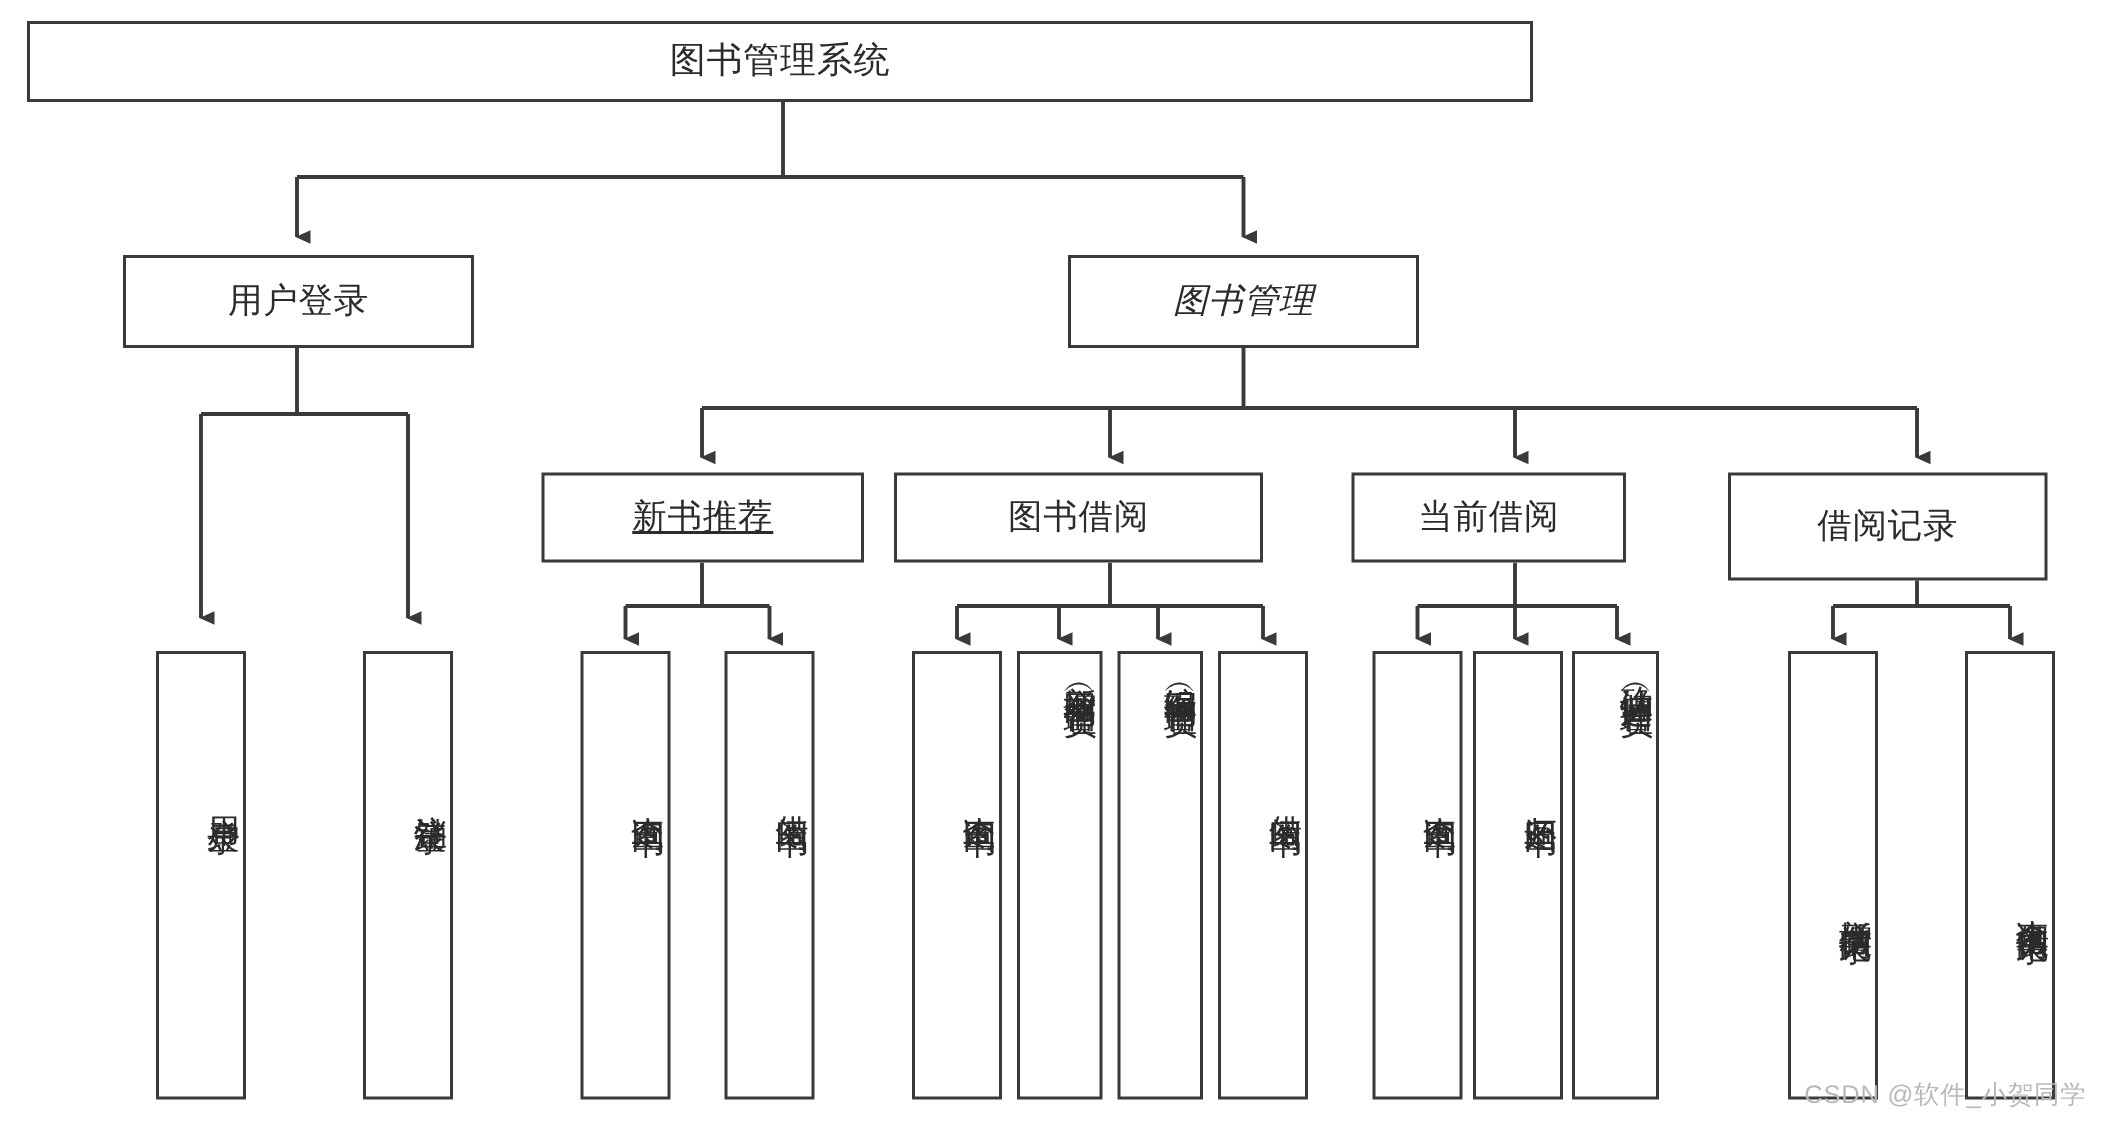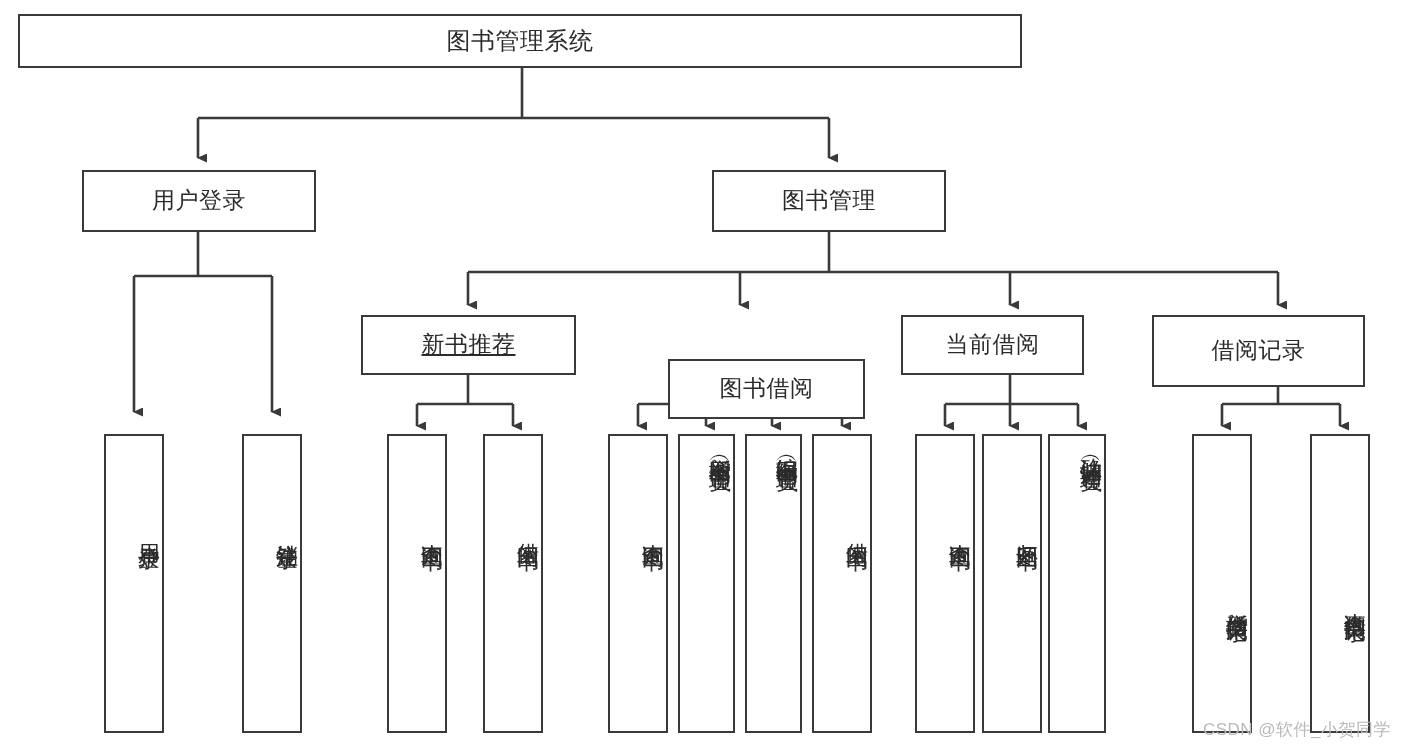--- a/index.html
+++ b/index.html
@@ -133,25 +133,25 @@
       <path d="M1222,404 L1340,404"></path>
       <path d="M1222,404 L1222,426" marker-end="url(#arrowhead)"></path>
       <path d="M1340,404 L1340,426" marker-end="url(#arrowhead)"></path>
     </g>
   </svg>
 
   <div class="node node-h node-root" style="left:18px; top:14px; width:1004px; height:54px;">图书管理系统</div>
 
   <div class="node node-h" style="left:82px; top:170px; width:234px; height:62px;">用户登录</div>
 
-  <div class="node node-h" style="left:712px; top:170px; width:234px; height:62px;">图书管理</div>
+  <div class="node node-h" style="left:712px; top:170px; width:234px; height:62px;font-style:italic;">图书管理</div>
 
   <div class="node node-h" style="left:361px; top:315px; width:215px; height:60px;text-decoration:underline;">新书推荐</div>
 
-  <div class="node node-h" style="left:668px; top:315px; width:197px; height:60px;margin-top:44px;">图书借阅</div>
+  <div class="node node-h" style="left:596px; top:315px; width:246px; height:60px;">图书借阅</div>
 
   <div class="node node-h" style="left:901px; top:315px; width:183px; height:60px;">当前借阅</div>
 
   <div class="node node-h" style="left:1152px; top:315px; width:213px; height:72px;">借阅记录</div>
 
   <div class="node node-v v-mid" style="left:104px; top:434px; width:60px; height:299px;">用户登录</div>
 
   <div class="node node-v v-mid" style="left:242px; top:434px; width:60px; height:299px;">注销登录</div>
 
   <div class="node node-v v-mid" style="left:387px; top:434px; width:60px; height:299px;">查询图书</div>

